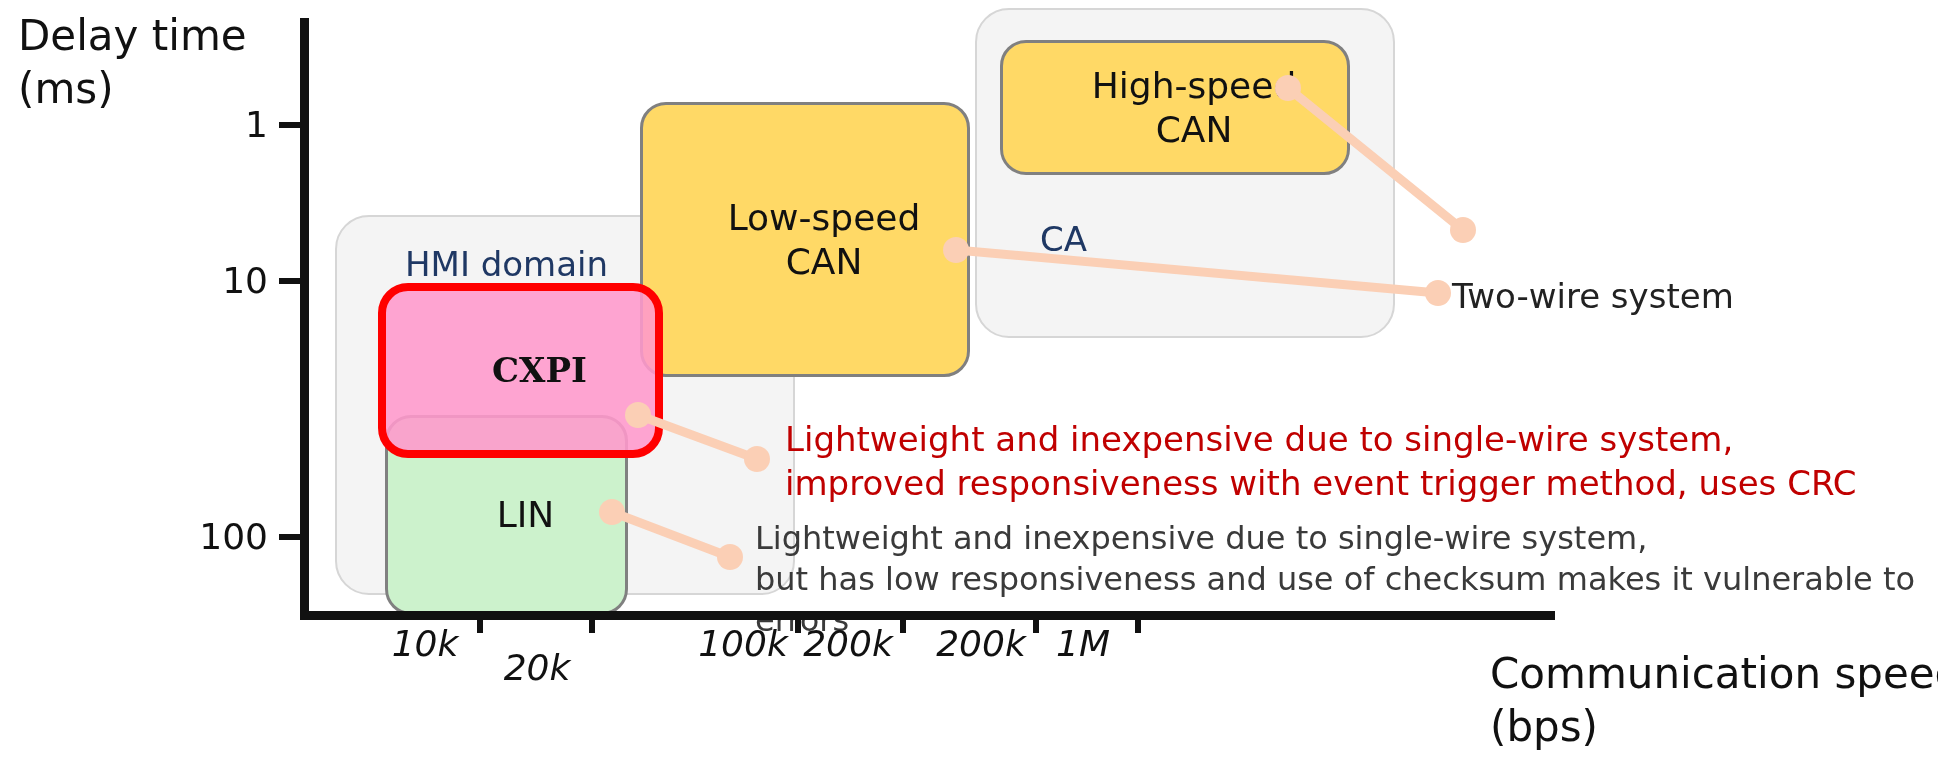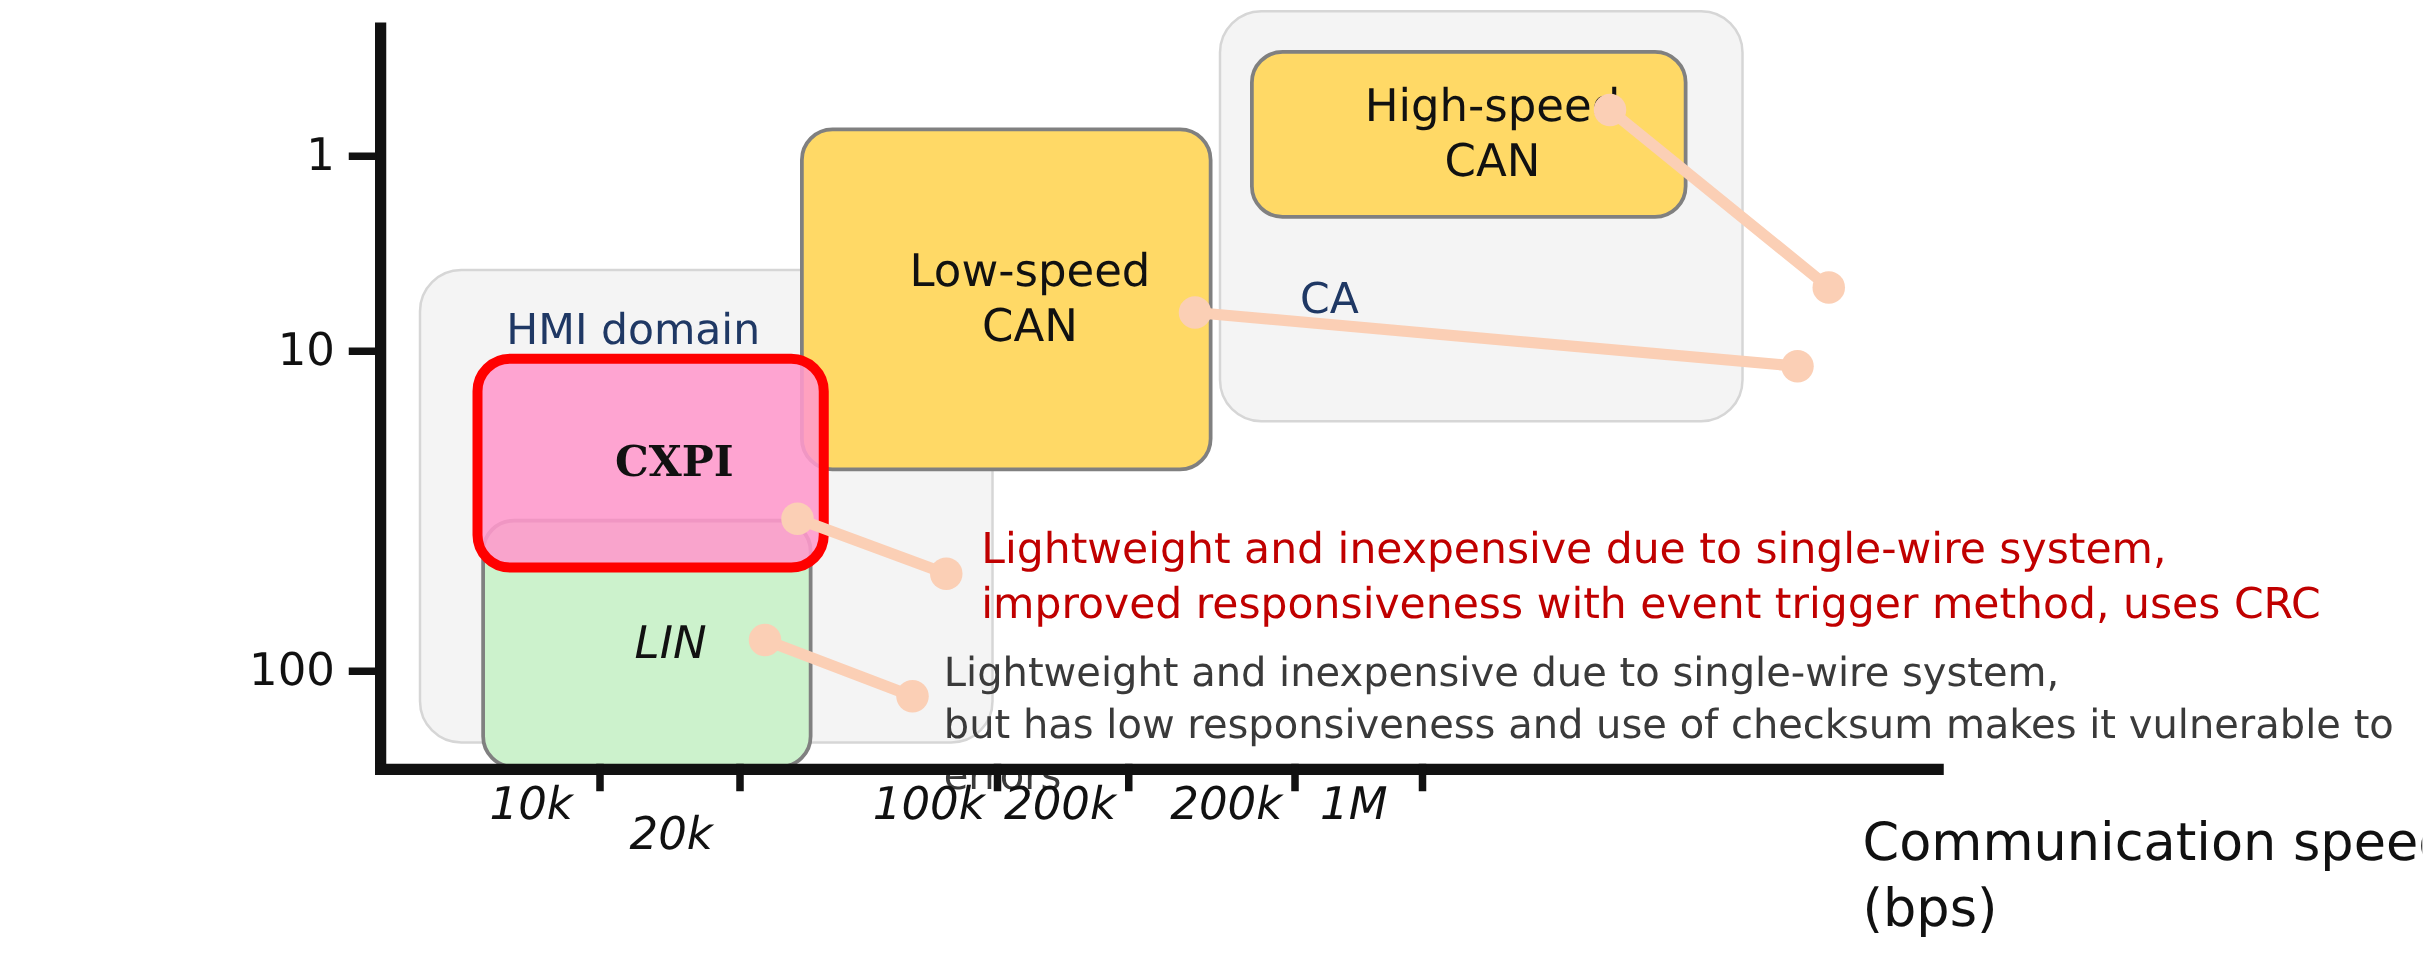--- a/index.html
+++ b/index.html
@@ -167,32 +167,34 @@
     width: 1938px;
     height: 765px;
     pointer-events: none;
   }
 </style>
 </head>
 <body>
 
 <div id="stage">
 
+  <div id="y-axis-title">Delay time
+(ms)</div>
 
   <div class="group-box" id="group-0" style="left: 335px; top: 215px; width: 460px; height: 380px;"></div>
   <div class="group-label" id="group-label-0" style="left: 405px; top: 247px;">HMI domain</div>
 
   <div class="group-box" id="group-1" style="left: 975px; top: 8px; width: 420px; height: 330px;"></div>
   <div class="group-label" id="group-label-1" style="left: 1040px; top: 222px; text-align: center;">CA</div>
 
   <div class="proto-box proto-yellow" id="box-0" style="left: 640px; top: 102px; width: 330px; height: 275px;">Low-speed
 CAN</div>
   <div class="proto-box proto-yellow" id="box-1" style="left: 1000px; top: 40px; width: 350px; height: 135px;">High-speed
 CAN</div>
-  <div class="proto-box proto-green" id="box-2" style="left: 385px; top: 415px; width: 265px; height: 200px; font-style: italic;">LIN</div>
+  <div class="proto-box proto-green" id="box-2" style="left: 385px; top: 415px; width: 243px; height: 200px;">LIN</div>
   <div class="proto-box proto-pink" id="box-3" style="left: 378px; top: 283px; width: 285px; height: 175px;">CXPI</div>
 
   <svg id="connectors">
       <g>
         <line x1="638" y1="415" x2="757" y2="459" stroke="#fbcfb5" stroke-width="9" stroke-linecap="round"></line>
         <circle cx="638" cy="415" r="13" fill="#fbcfb5"></circle>
         <circle cx="757" cy="459" r="13" fill="#fbcfb5"></circle>
       </g>
       <g>
         <line x1="612" y1="512" x2="730" y2="557" stroke="#fbcfb5" stroke-width="9" stroke-linecap="round"></line>
@@ -208,20 +210,21 @@
         <line x1="1288" y1="88" x2="1463" y2="230" stroke="#fbcfb5" stroke-width="9" stroke-linecap="round"></line>
         <circle cx="1288" cy="88" r="13" fill="#fbcfb5"></circle>
         <circle cx="1463" cy="230" r="13" fill="#fbcfb5"></circle>
       </g>
     </svg>
 
   <div class="callout callout-red" id="callout-0" style="left: 785px; top: 418px;">Lightweight and inexpensive due to single-wire system,
 improved responsiveness with event trigger method, uses CRC</div>
   <div class="callout callout-gray" id="callout-1" style="left: 755px; top: 518px;">Lightweight and inexpensive due to single-wire system,
 but has low responsiveness and use of checksum makes it vulnerable to errors</div>
+  <div class="callout callout-plain" id="callout-2" style="left: 1452px; top: 275px;">Two-wire system</div>
 
   <div class="axis-line" id="y-axis"></div>
   <div class="axis-line" id="x-axis"></div>
 
   <div id="y-ticks">
       <div class="y-tick" style="top: 122px;"></div>
       <div class="y-tick-label" style="left: 110px; width: 158px; top: 107px;">1</div>
       <div class="y-tick" style="top: 278px;"></div>
       <div class="y-tick-label" style="left: 110px; width: 158px; top: 263px;">10</div>
       <div class="y-tick" style="top: 534px;"></div>

